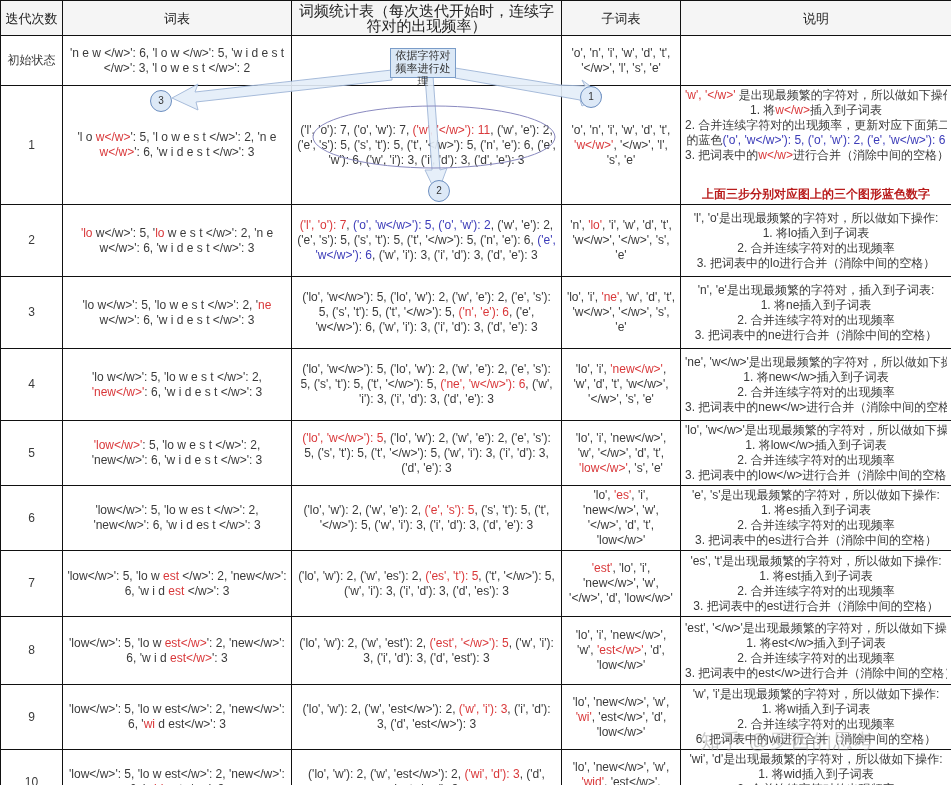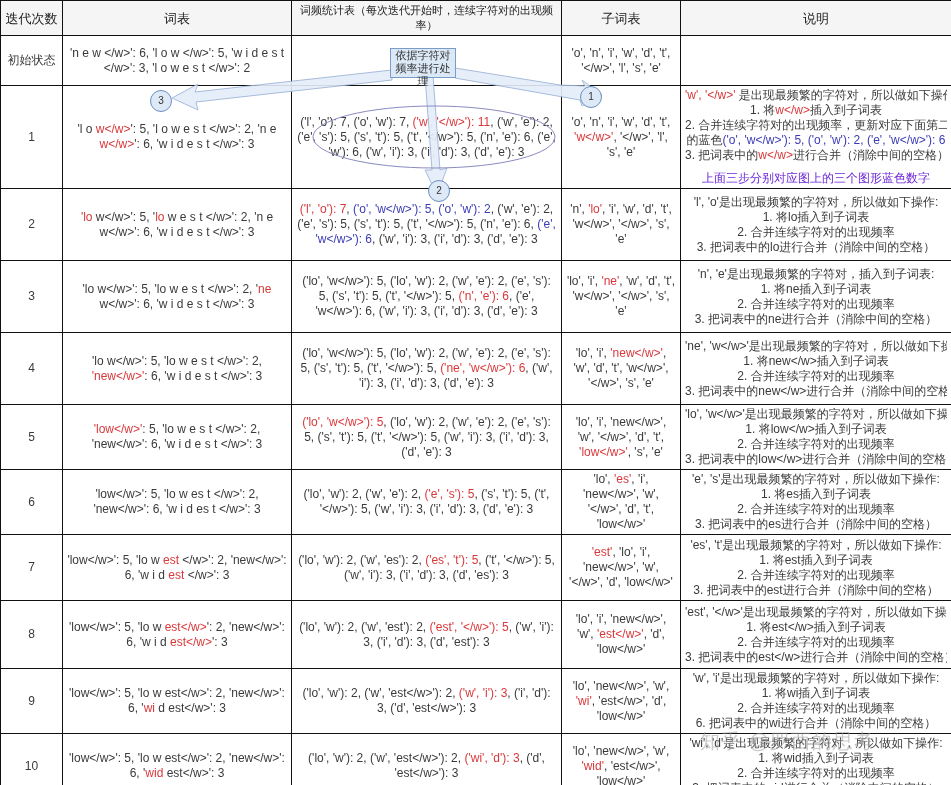--- a/index.html
+++ b/index.html
@@ -4,27 +4,27 @@
 <style>
   html, body { margin: 0; padding: 0; background: #ffffff; }
   body { width: 951px; height: 785px; position: relative; overflow: hidden;
          font-family: "Liberation Sans", "DejaVu Sans", sans-serif; color: #333; }
   table.bpe { border-collapse: collapse; position: absolute; left: 0; top: 0;
               width: 951px; table-layout: fixed; }
   table.bpe th, table.bpe td { border: 1.5px solid #111; text-align: center;
               vertical-align: middle; font-size: 12px; line-height: 15px; padding: 2px 4px;
               color: #3a3a3a; overflow: hidden; }
   table.bpe th { background: #f5f5f5; font-weight: normal; font-size: 13px; color: #222; height: 29px; }
-  table.bpe th.small { font-size: 11px; }
+  table.bpe th.small { font-size: 15px; }
   td.iter { font-size: 12.5px; color: #555; }
   td.desc { text-align: left; font-size: 9.5px; line-height: 12.5px; color: #333; padding: 3px 3px; }
   td.desc div { white-space: nowrap; overflow: hidden; }
   .r { color: #d9383a; }
   .b { color: #3b3bb8; }
-  .m { color: #6d28d9; font-weight: normal; margin-top: 8px; }
+  .m { color: #b91c1c; font-weight: bold; margin-top: 24px; }
   .overlay { position: absolute; left: 0; top: 0; width: 812px; height: 785px; pointer-events: none; }
   .callout { position: absolute; left: 390px; top: 48px; width: 64px; height: 28px;
              background: #dbe8f6; border: 1px solid #7a9cc8; font-size: 11px; line-height: 13px;
              text-align: center; color: #333; }
   .badge { position: absolute; width: 20px; height: 20px; border-radius: 50%;
            background: #dde9f7; border: 1px solid #6d8fc0; font-size: 10px; line-height: 20px;
            text-align: center; color: #333; }
   .watermark { position: absolute; left: 700px; top: 728px; font-size: 20px; color: rgba(160,160,160,0.55);
                letter-spacing: 1px; white-space: nowrap; }
 </style>

